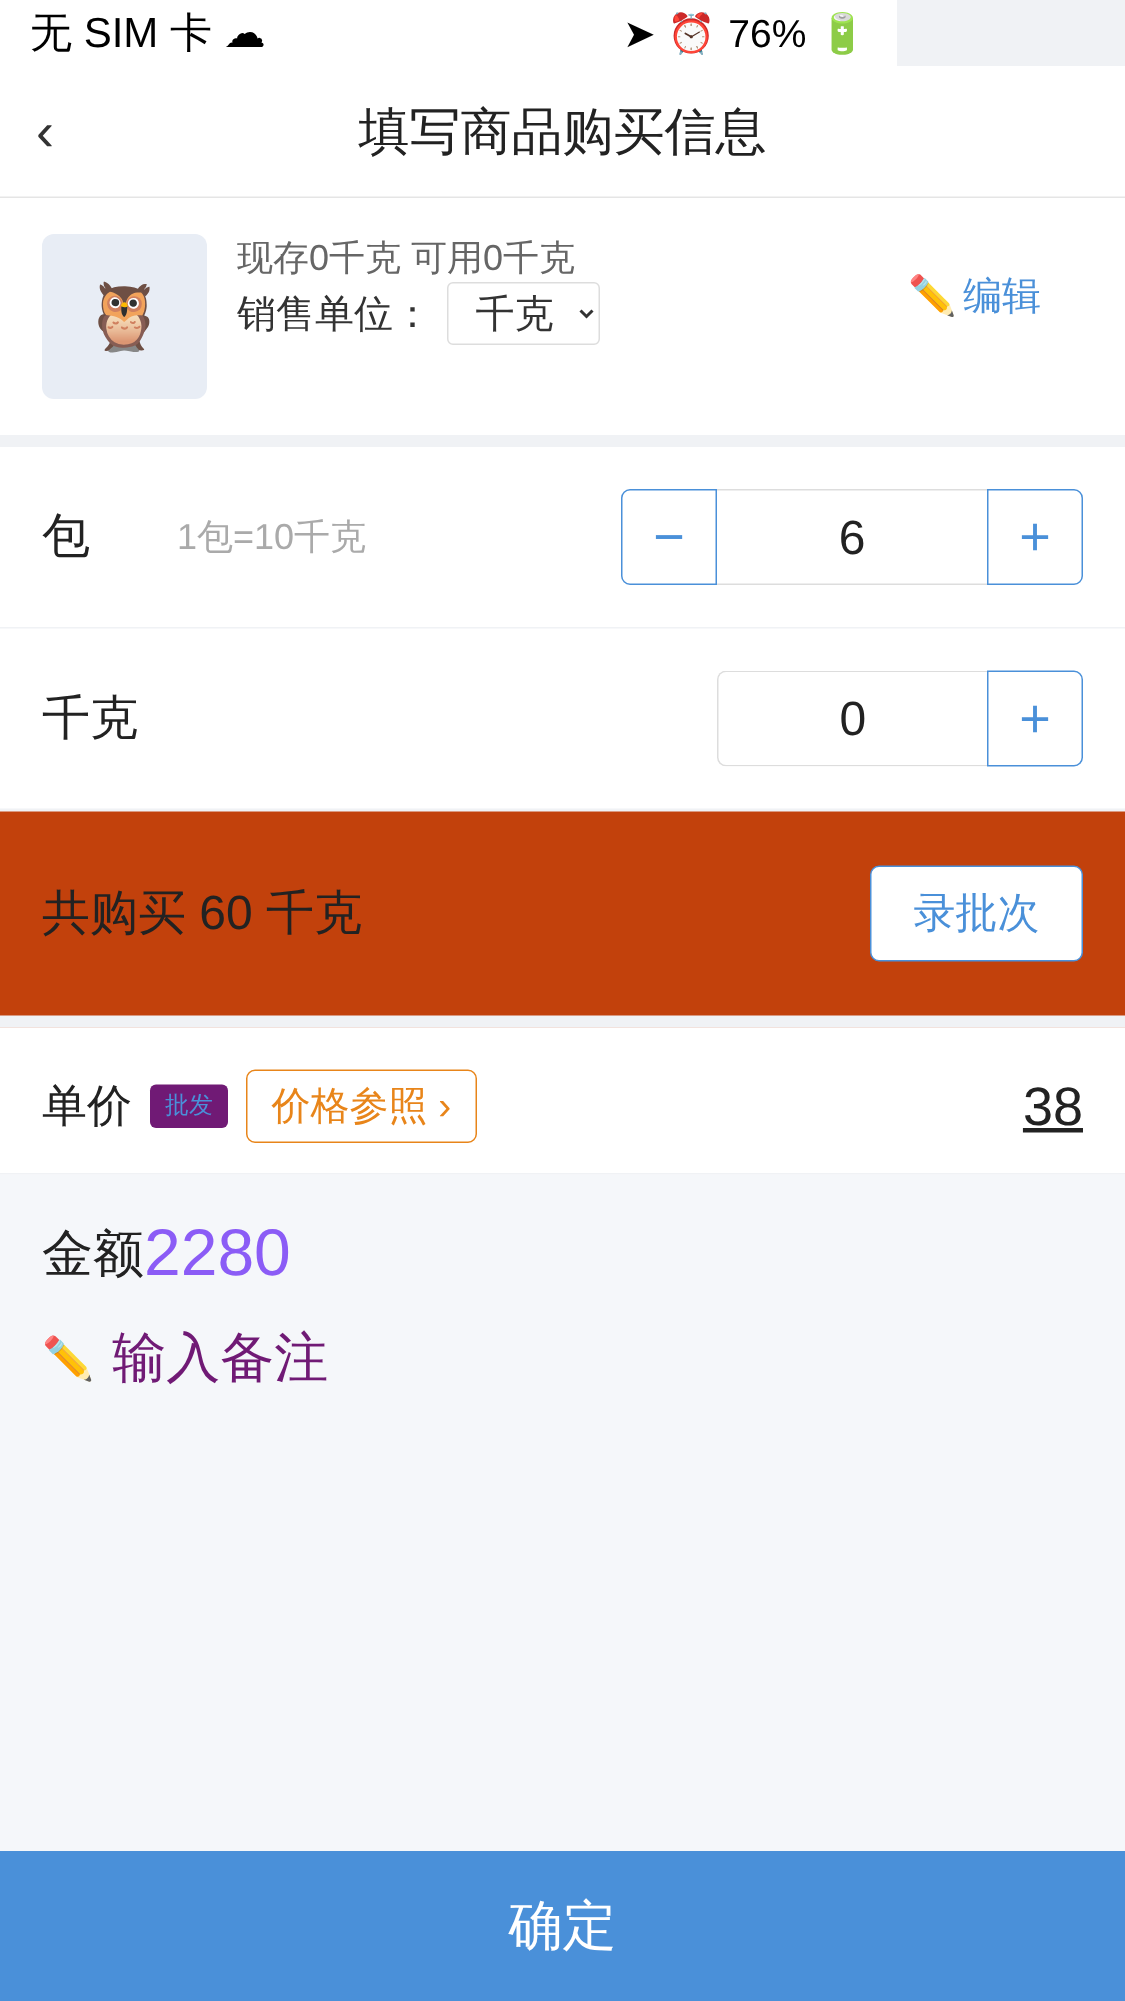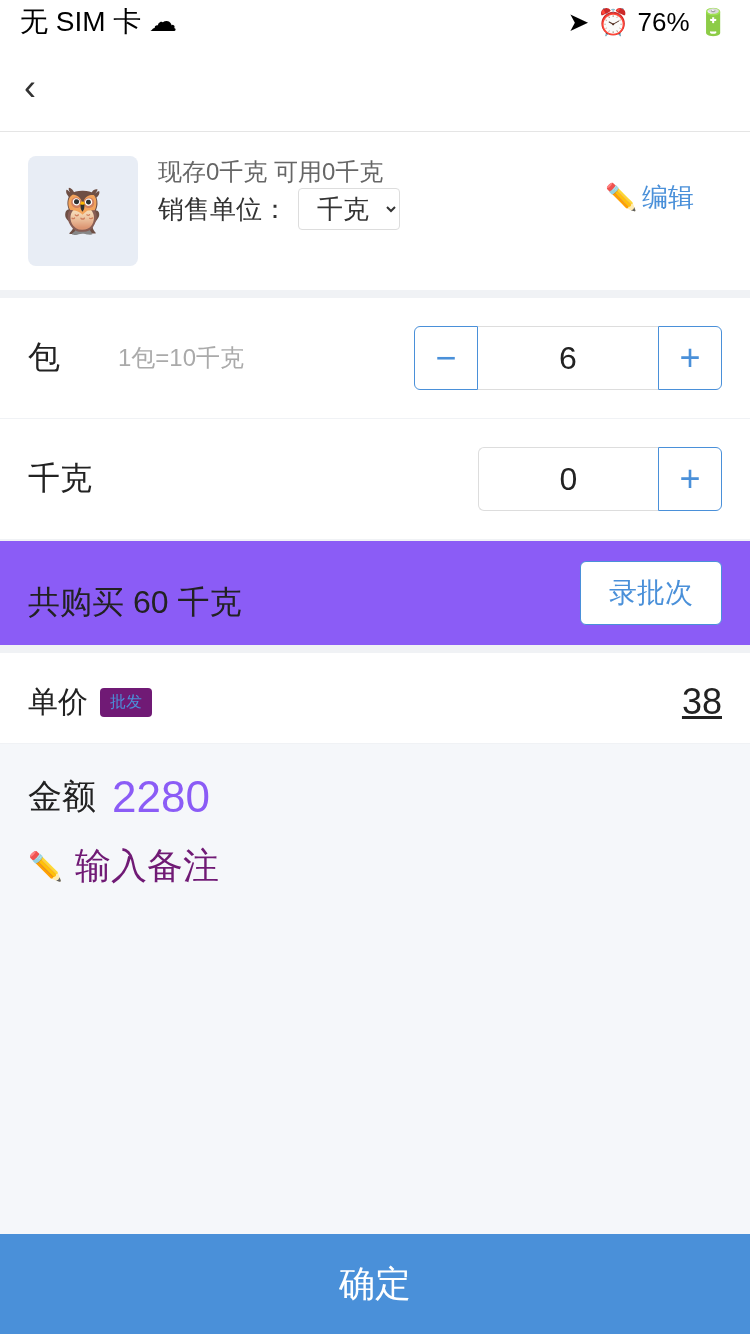--- a/index.html
+++ b/index.html
@@ -8,21 +8,21 @@
       width: 750px;
       min-height: 1334px;
       font-family: -apple-system, 'PingFang SC', 'Helvetica Neue', Arial, sans-serif;
       background: #f0f2f5;
       display: flex;
       flex-direction: column;
     }
 
     
     .status-bar {
-      width: 750px;
+      width: 598px;
       height: 44px;
       background: #fff;
       display: flex;
       align-items: center;
       justify-content: space-between;
       padding: 0 20px;
       font-size: 28px;
       color: #000;
     }
     .status-left { font-size: 28px; display: flex; align-items: center; gap: 8px; }
@@ -161,25 +161,25 @@
       border-left: none;
       border-right: none;
       text-align: center;
       font-size: 32px;
       color: #222;
       background: #fff;
     }
 
     
     .total-row {
-      background: #8b5cf6;
-      display: flex;
-      align-items: flex-end;
+      background: #c2410c;
+      display: flex;
+      align-items: center;
       justify-content: space-between;
-      padding: 20px 28px;
+      padding: 36px 28px;
       border-bottom: 8px solid #f0f2f5;
     }
     .total-label {
       font-size: 32px;
       color: #222;
     }
     .record-batch-btn {
       border: 1.5px solid #4a90d9;
       color: #4a90d9;
       background: #fff;
@@ -235,21 +235,21 @@
 
     
     .amount-section {
       background: #f5f7fa;
       padding: 28px 28px 20px 28px;
       flex: 1;
     }
     .amount-row {
       display: flex;
       align-items: center;
-      gap: 16px;
+      gap: 0;
       margin-bottom: 20px;
     }
     .amount-label {
       font-size: 34px;
       color: #222;
     }
     .amount-value {
       font-size: 44px;
       color: #8b5cf6;
       font-weight: 500;
@@ -298,20 +298,21 @@
   <div class="status-right">
     <span>➤</span>
     <span>⏰</span>
     <span>76%</span>
     <span>🔋</span>
   </div>
 </div>
 
 <div class="nav-bar">
   <div class="nav-back">‹</div>
+  <div class="nav-title">填写商品购买信息</div>
 </div>
 
 <div class="product-card">
   <div class="product-thumb">
     <span class="product-thumb-icon">🦉</span>
   </div>
   <div class="product-card-inner">
     <div class="product-stock">现存0千克  可用0千克</div>
     <div class="product-unit-row">
       <span>销售单位：</span>
@@ -350,20 +351,21 @@
 
 <div class="total-row">
   <span class="total-label">共购买 60 千克</span>
   <button class="record-batch-btn">录批次</button>
 </div>
 
 <div class="price-section">
   <div class="price-left">
     <span class="price-label">单价</span>
     <span class="batch-tag">批发</span>
+    <button class="price-ref-btn">价格参照 ›</button>
   </div>
   <span class="price-value">38</span>
 </div>
 
 <div class="amount-section">
   <div class="amount-row">
     <span class="amount-label">金额</span>
     <span class="amount-value">2280</span>
   </div>
   <div class="remark-row">

